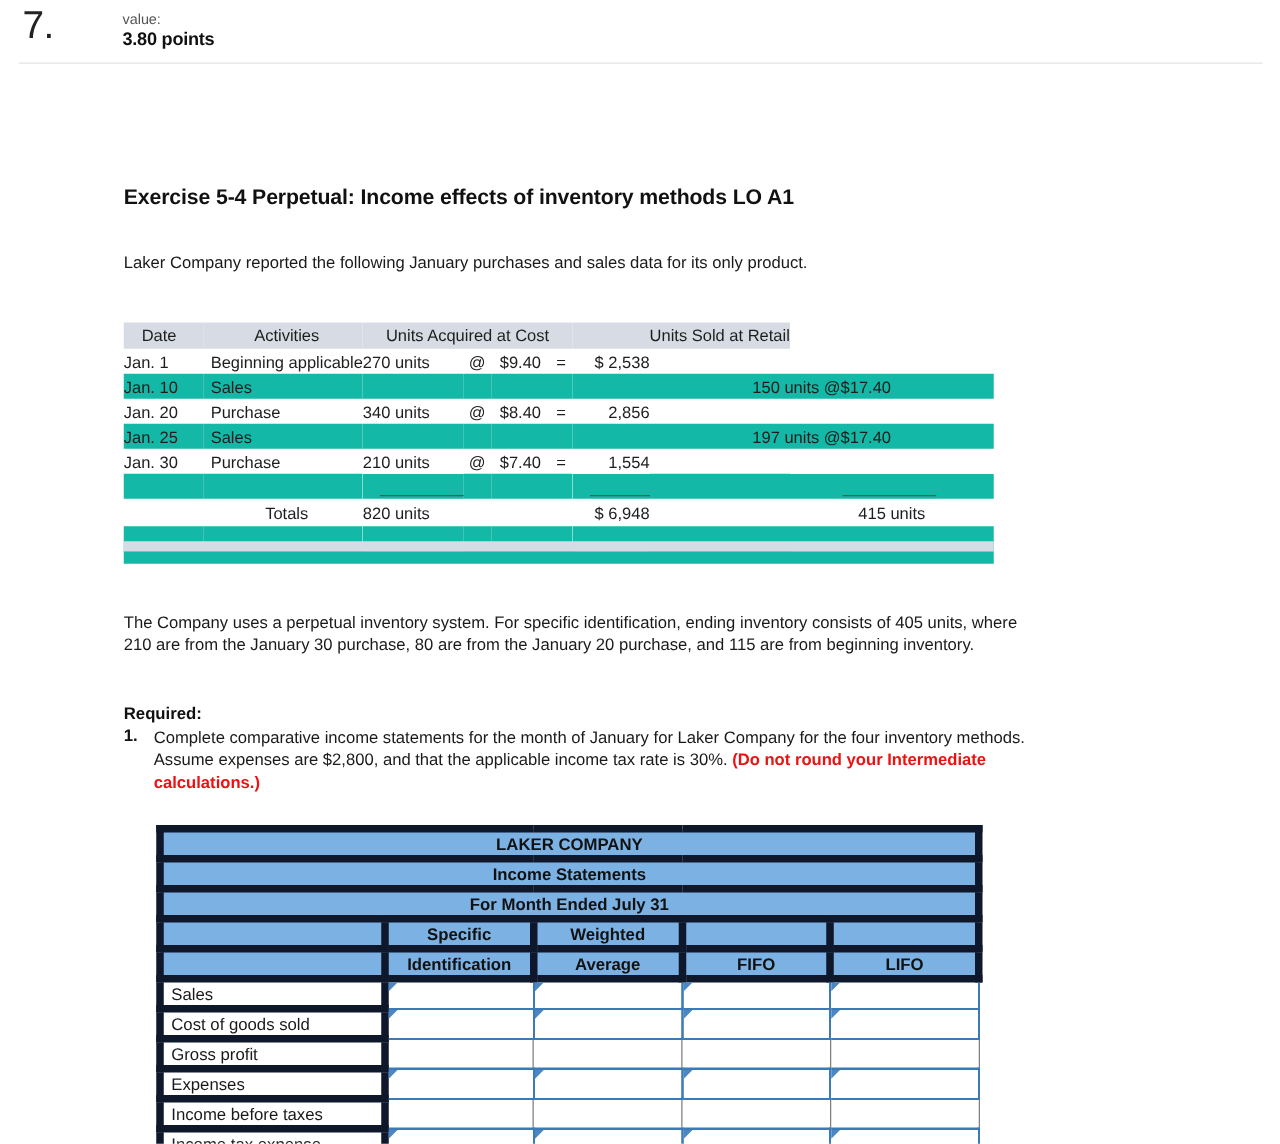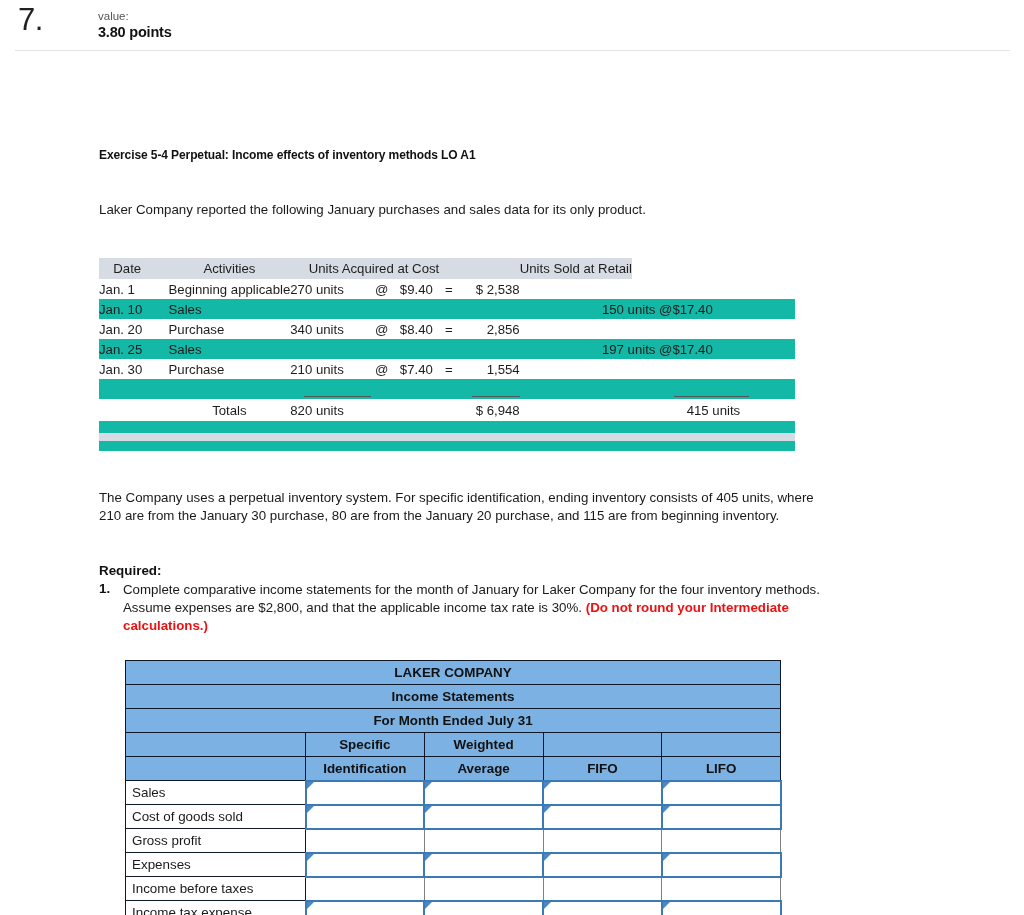--- a/index.html
+++ b/index.html
@@ -47,21 +47,21 @@
     height: 1px;
     background: #e4e4e4;
   }
 
   
   .content { position: relative; }
 
   .ex-title {
     position: absolute;
     left: 99px; top: 98px;
-    font-size: 12px;
+    font-size: 17px;
     font-weight: bold;
     letter-spacing: -0.1px;
     color: #111;
     white-space: nowrap;
   }
 
   .intro-line {
     position: absolute;
     left: 99px; top: 152px;
     font-size: 13.3px;
@@ -167,21 +167,21 @@
   }
   .form-table {
     width: 655px;
     border-collapse: collapse;
     table-layout: fixed;
     font-size: 13.2px;
   }
   .form-table td {
     padding: 0;
     height: 24px;
-    border: 1px solid #0f172a;
+    border: 6px solid #0f172a;
     vertical-align: middle;
   }
   .fh {
     background: #7cb1e3;
     text-align: center;
     font-weight: bold;
     color: #111;
     font-size: 13.4px;
   }
   .fh-blank { background: #7cb1e3; }

